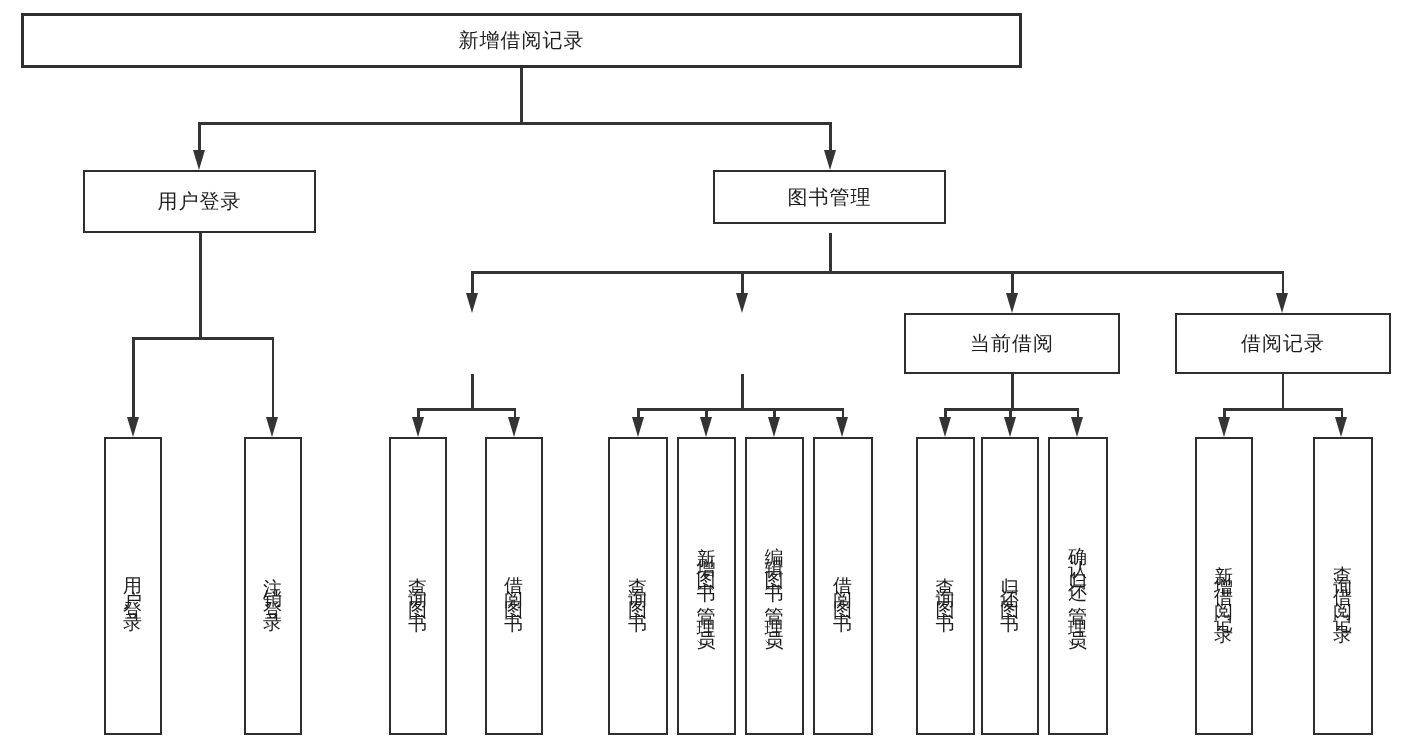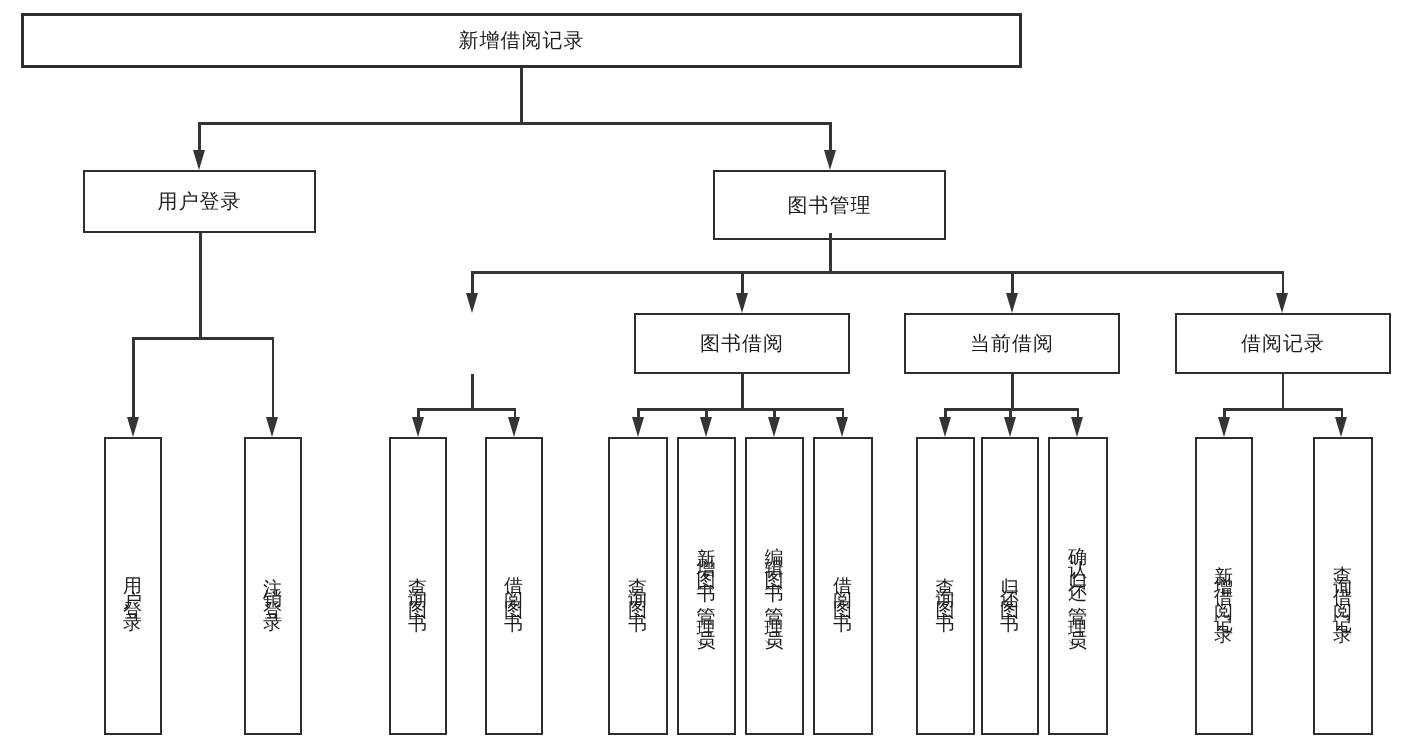--- a/index.html
+++ b/index.html
@@ -68,21 +68,21 @@
   <div class="v" style="left:520px;top:68px;height:54px;"></div>
   <div class="h" style="left:198px;top:122px;width:634px;"></div>
   <div class="v" style="left:198px;top:122px;height:30px;"></div>
   <div class="a" style="left:192.5px;top:150px;"></div>
   <div class="v" style="left:829px;top:122px;height:30px;"></div>
   <div class="a" style="left:823.5px;top:150px;"></div>
 
   <div class="node h-label" style="left:83px;top:170px;width:233px;height:63px;">
     <span>用户登录</span>
   </div>
-  <div class="node h-label" style="left:713px;top:170px;width:233px;height:70px;">
+  <div class="node h-label" style="left:713px;top:170px;width:233px;height:54px;">
     <span>图书管理</span>
   </div>
 
   <div class="v" style="left:199px;top:233px;height:104px;"></div>
   <div class="h" style="left:132px;top:337px;width:142px;"></div>
   <div class="v" style="left:132px;top:337px;height:82px;"></div>
   <div class="a" style="left:126.5px;top:417px;"></div>
   <div class="v" style="left:271.5px;top:337px;height:82px;"></div>
   <div class="a" style="left:266px;top:417px;"></div>
 
@@ -90,23 +90,20 @@
   <div class="h" style="left:471px;top:271px;width:813px;"></div>
   <div class="v" style="left:471px;top:271px;height:24px;"></div>
   <div class="a" style="left:465.5px;top:293px;"></div>
   <div class="v" style="left:741px;top:271px;height:24px;"></div>
   <div class="a" style="left:735.5px;top:293px;"></div>
   <div class="v" style="left:1011px;top:271px;height:24px;"></div>
   <div class="a" style="left:1005.5px;top:293px;"></div>
   <div class="v" style="left:1281.5px;top:271px;height:24px;"></div>
   <div class="a" style="left:1276px;top:293px;"></div>
 
-  <div class="node h-label" style="left:634px;top:313px;width:216px;height:61px;">
-    <span>图书借阅</span>
-  </div>
   <div class="node h-label" style="left:1175px;top:313px;width:216px;height:61px;">
     <span>借阅记录</span>
   </div>
   <div class="node h-label" style="left:904px;top:313px;width:216px;height:61px;">
     <span>当前借阅</span>
   </div>
 
   <div class="v" style="left:471px;top:374px;height:34px;"></div>
   <div class="h" style="left:417px;top:408px;width:99px;"></div>
   <div class="v" style="left:417px;top:408px;height:11px;"></div>

